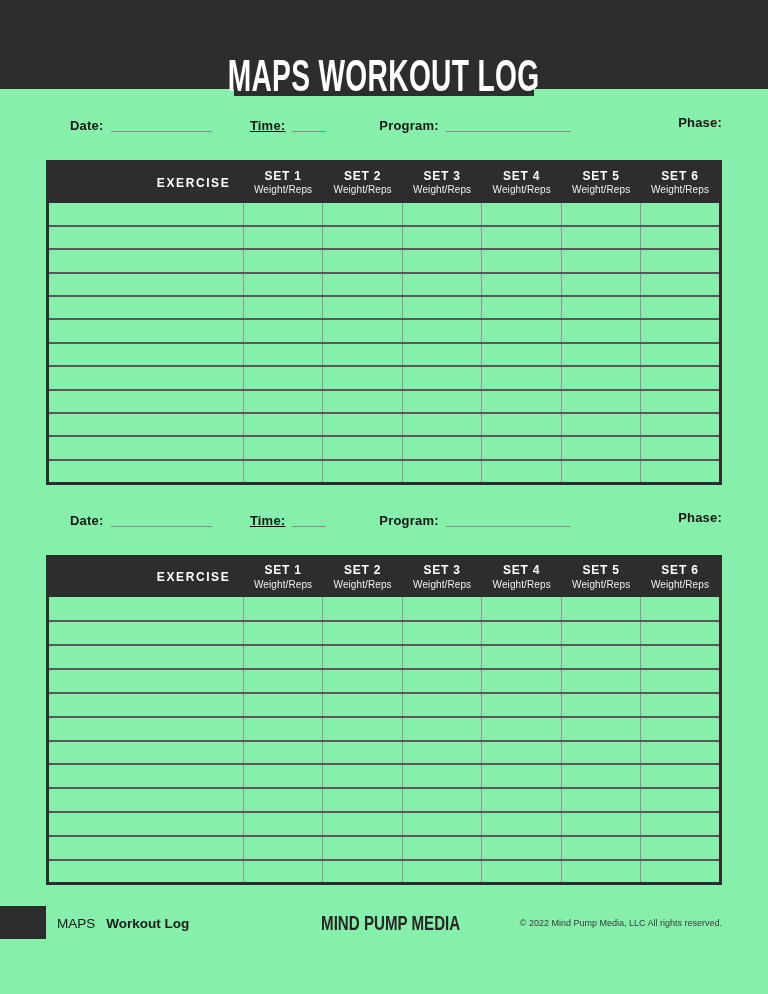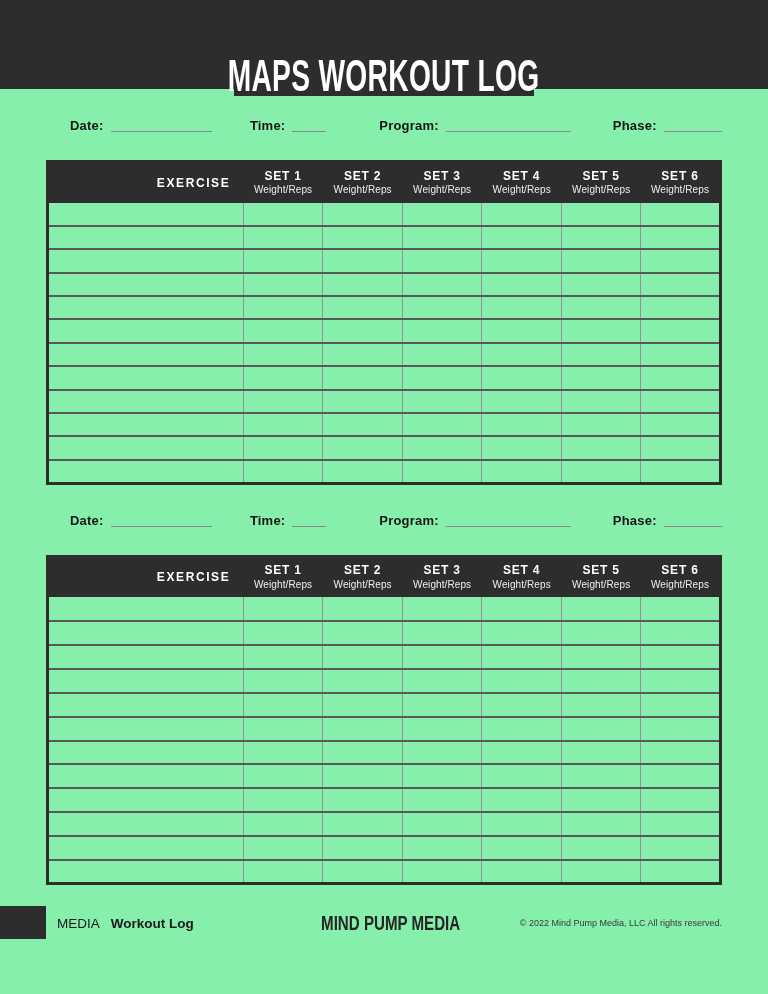--- a/index.html
+++ b/index.html
@@ -29,23 +29,23 @@
   .content { padding:0 46px; }
 
   
   .fields-row { display:flex; align-items:flex-end; height:19px; }
   .fields-row.first  { margin-top:26px; margin-bottom:8px; }
   .fields-row.second { margin-top:25px; margin-bottom:8px; }
   .field { display:flex; align-items:flex-end;padding-left:24px; }
   .field-label { font-size:13px; font-weight:bold; color:#161616; line-height:1.2; letter-spacing:0.2px; white-space:nowrap; }
   .field-line { flex:1; border-bottom:1px solid #8a8a8a; margin-left:7px; margin-bottom:2px; height:12px; font-size:11px; }
   .field.date    { width:167px; }
-  .field.time    { width:101px; margin-left:14px; }
+  .field.time    { width:101px; margin-left:14px;text-decoration:underline; }
   .field.program { width:217px; margin-left:29px; }
-  .field.phase   { width:134px; margin-left:18px; }
+  .field.phase   { width:134px; margin-left:18px;flex-direction:column; }
 
   
   table.log {
     width:676px; border-collapse:collapse; table-layout:fixed;
     border:3px solid var(--dark);
     margin-top:26px;
   }
   table.log thead th {
     background:var(--dark); color:#ffffff; height:41px;
     vertical-align:middle; font-weight:bold;
@@ -416,21 +416,21 @@
             </tr>
           </tbody>
       </table>
     </section>
 
   </div>
 
   <footer class="footer">
     <div class="footer-square"></div>
     <div class="footer-brand">
-      <span class="prefix">MEDIA</span><span class="bold">Workout Log</span>
+      <span class="prefix">MAPS</span><span class="bold">Workout Log</span>
     </div>
     <div class="footer-company">
       <span class="cond2">MIND PUMP MEDIA</span>
     </div>
     <div class="footer-copy">© 2022 Mind Pump Media, LLC All rights reserved.</div>
   </footer>
 
 </div>
 
 </body></html>

